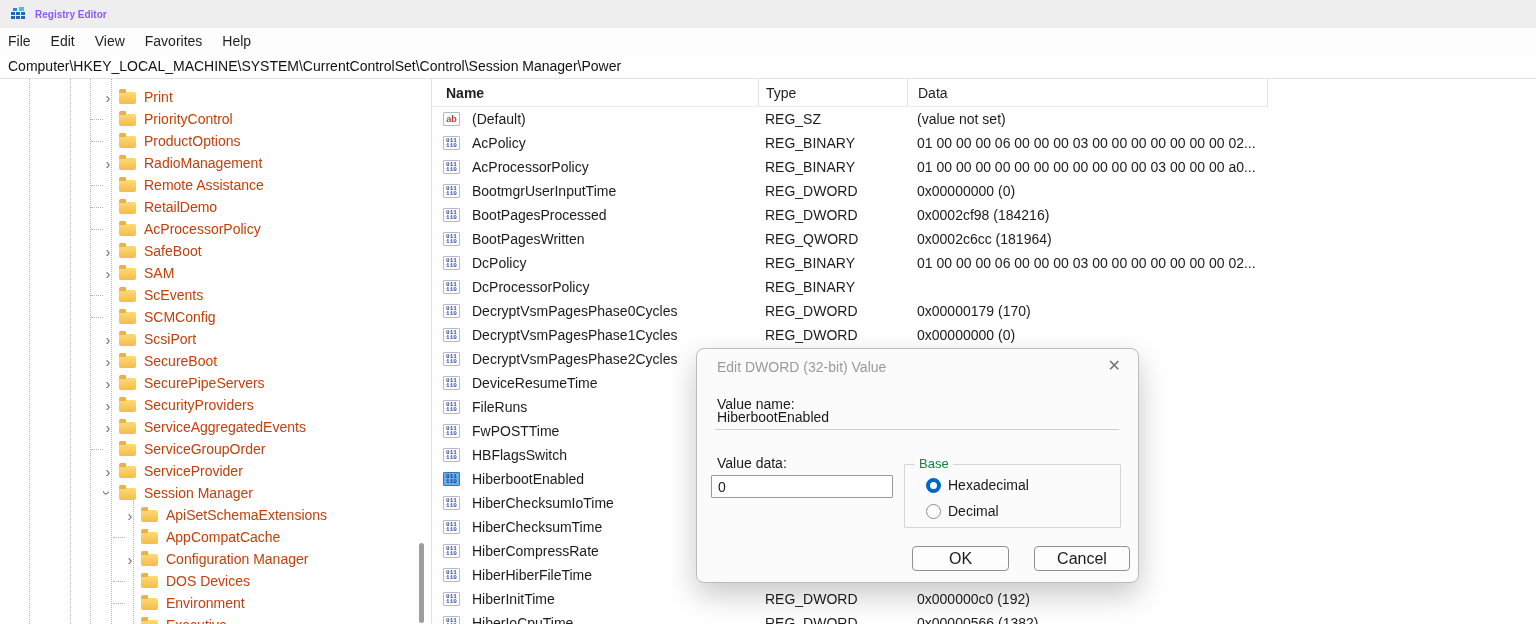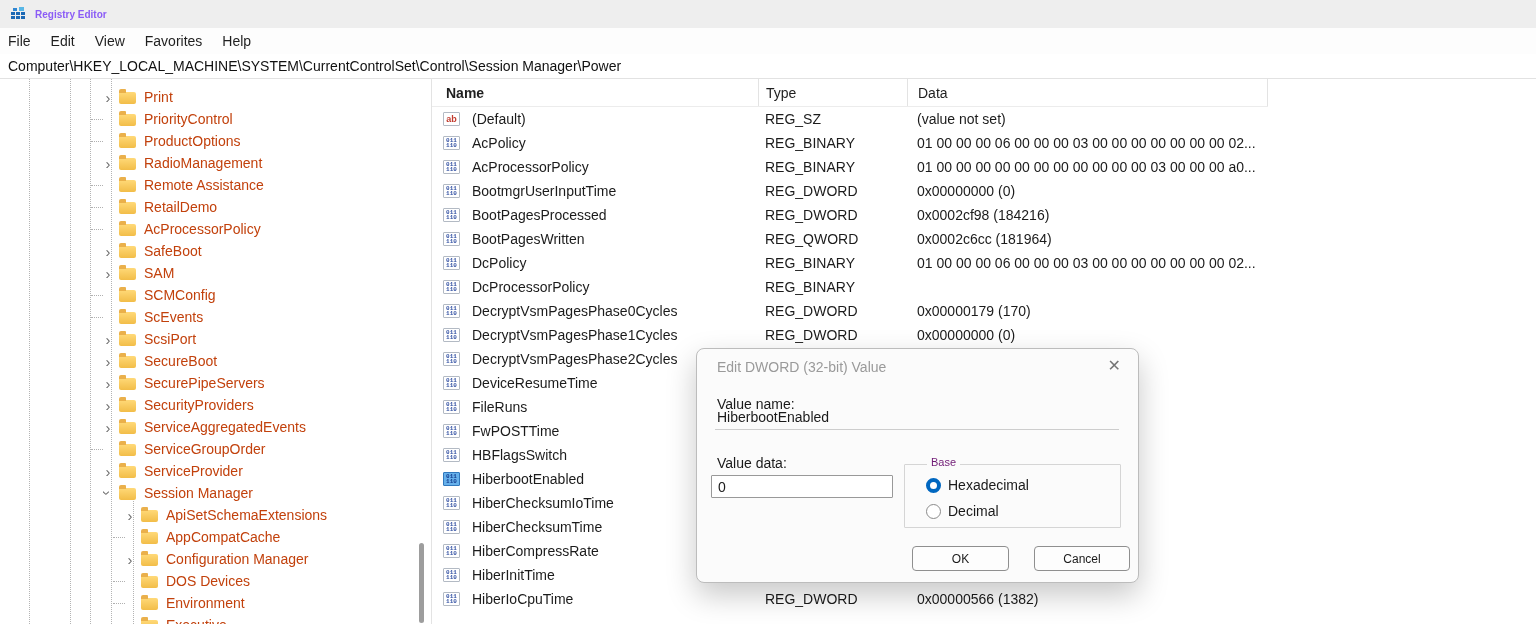--- a/index.html
+++ b/index.html
@@ -81,29 +81,29 @@
   .lbl-name { left:20px; top:47px; }
   .field-name { position:absolute; left:18px; top:60px; width:404px; height:21px;
     border-bottom:1px solid #cdcdcd; font-size:14px; color:#1a1a1a; padding-left:2px; }
   .lbl-data { left:20px; top:106px; }
   .input-data { position:absolute; left:14px; top:126px; width:182px; height:23px;
     border:1px solid #999; background:#fff; font-size:14px; color:#1a1a1a;
     padding:0 6px; font-family:"Liberation Sans", sans-serif; border-radius:1px; }
   .base-group { position:absolute; left:207px; top:115px; width:217px; height:64px;
     border:1px solid #d5d5d5; border-radius:1px; }
   .base-legend { position:absolute; left:10px; top:-9px; background:#fbfbfb;
-    padding:0 4px; font-size:11px; color:#701a75;margin-left:12px; }
+    padding:0 4px; font-size:13px; color:#15803d; }
   .radio-row { position:absolute; left:21px; display:flex; align-items:center; }
   .radio-row.r1 { top:12px;align-items:flex-end; } .radio-row.r2 { top:38px; }
   .radio { width:15px; height:15px; border-radius:50%; margin-right:7px; flex:0 0 15px; }
   .radio.on { background:#fff; border:4.5px solid #0067c0; }
   .radio.off { background:#fff; border:1px solid #8b8b8b; }
   .radio-label { font-size:14px; color:#1a1a1a; }
   .dlg-btn { position:absolute; top:197px; height:25px; background:#fdfdfd;
-    border:1px solid #8f8f8f; border-radius:4px; font-size:12px; color:#1a1a1a;
+    border:1px solid #8f8f8f; border-radius:4px; font-size:16px; color:#1a1a1a;
     font-family:"Liberation Sans", sans-serif; }
   .btn-ok { left:215px; width:97px; }
   .btn-cancel { left:337px; width:96px; }
 </style>
 </head>
 <body>
 
 <div class="app">
 
   <div class="titlebar">
@@ -195,28 +195,28 @@
           <div class="tree-row depth0">
             <span class="expander collapsed">›</span>
             <span class="folder"></span>
             <span class="tlabel">SAM</span>
           </div>
           <div class="tree-row depth0">
             <span class="expander">
               <span class="stub"></span>
             </span>
             <span class="folder"></span>
+            <span class="tlabel">ScEvents</span>
+          </div>
+          <div class="tree-row depth0">
+            <span class="expander">
+              <span class="stub"></span>
+            </span>
+            <span class="folder"></span>
             <span class="tlabel">SCMConfig</span>
-          </div>
-          <div class="tree-row depth0">
-            <span class="expander">
-              <span class="stub"></span>
-            </span>
-            <span class="folder"></span>
-            <span class="tlabel">ScEvents</span>
           </div>
           <div class="tree-row depth0">
             <span class="expander collapsed">›</span>
             <span class="folder"></span>
             <span class="tlabel">ScsiPort</span>
           </div>
           <div class="tree-row depth0">
             <span class="expander collapsed">›</span>
             <span class="folder"></span>
             <span class="tlabel">SecureBoot</span>
@@ -440,20 +440,28 @@
               <span class="vicon vicon-bin"></span>
               <span>HiberChecksumTime</span>
             </div>
             <div class="lc lc-type"></div>
             <div class="lc lc-data"></div>
           </div>
           <div class="list-row">
             <div class="lc lc-name">
               <span class="vicon vicon-bin"></span>
               <span>HiberCompressRate</span>
+            </div>
+            <div class="lc lc-type"></div>
+            <div class="lc lc-data"></div>
+          </div>
+          <div class="list-row">
+            <div class="lc lc-name">
+              <span class="vicon vicon-bin"></span>
+              <span>HiberHiberFileTime</span>
             </div>
             <div class="lc lc-type"></div>
             <div class="lc lc-data"></div>
           </div>
           <div class="list-row">
             <div class="lc lc-name">
               <span class="vicon vicon-bin"></span>
               <span>HiberInitTime</span>
             </div>
             <div class="lc lc-type">REG_DWORD</div>

